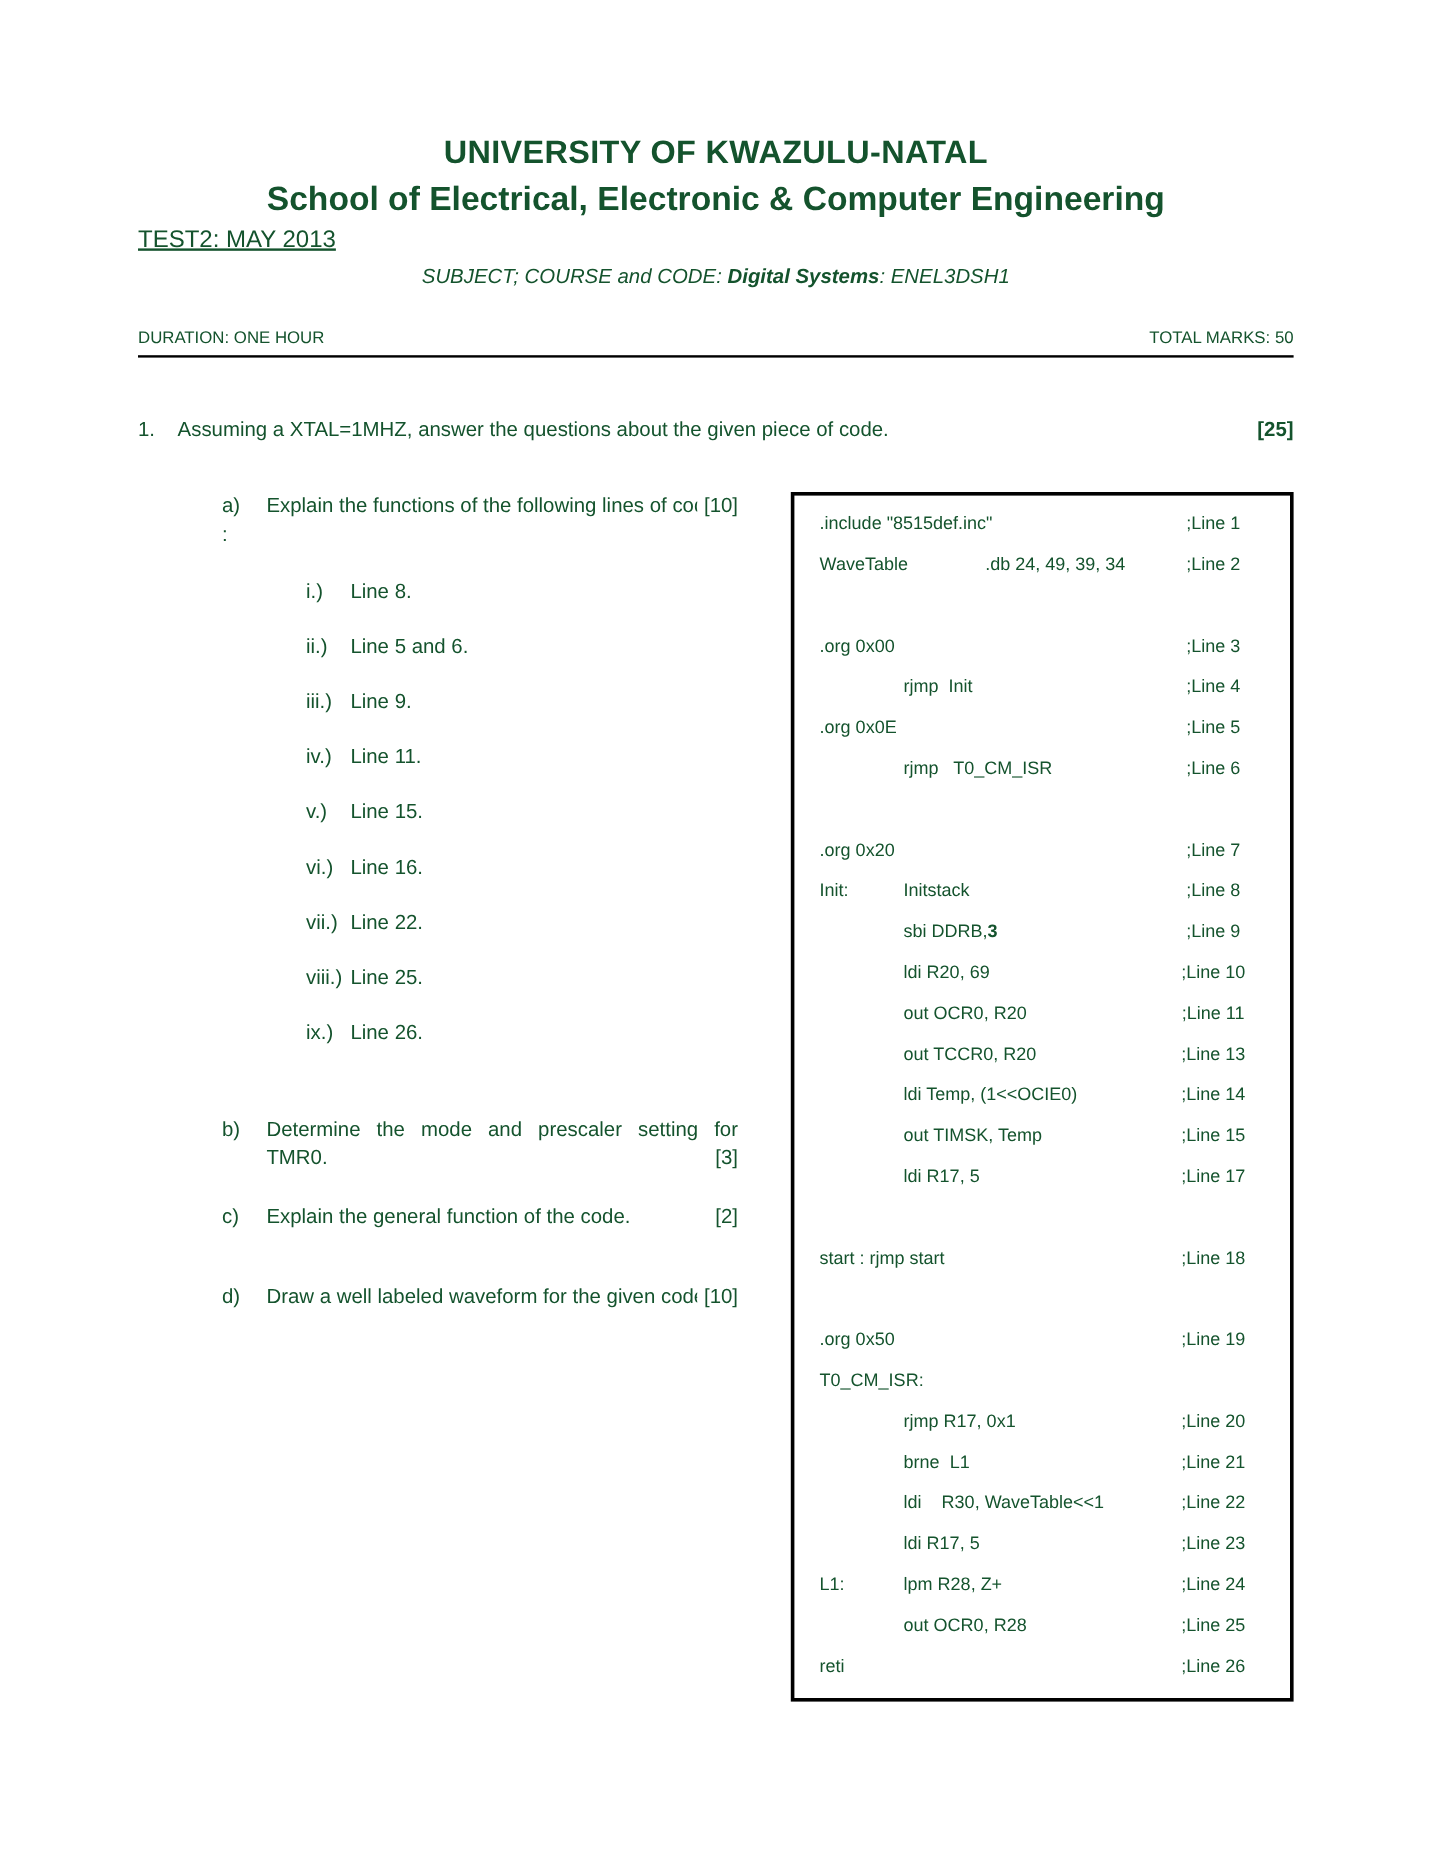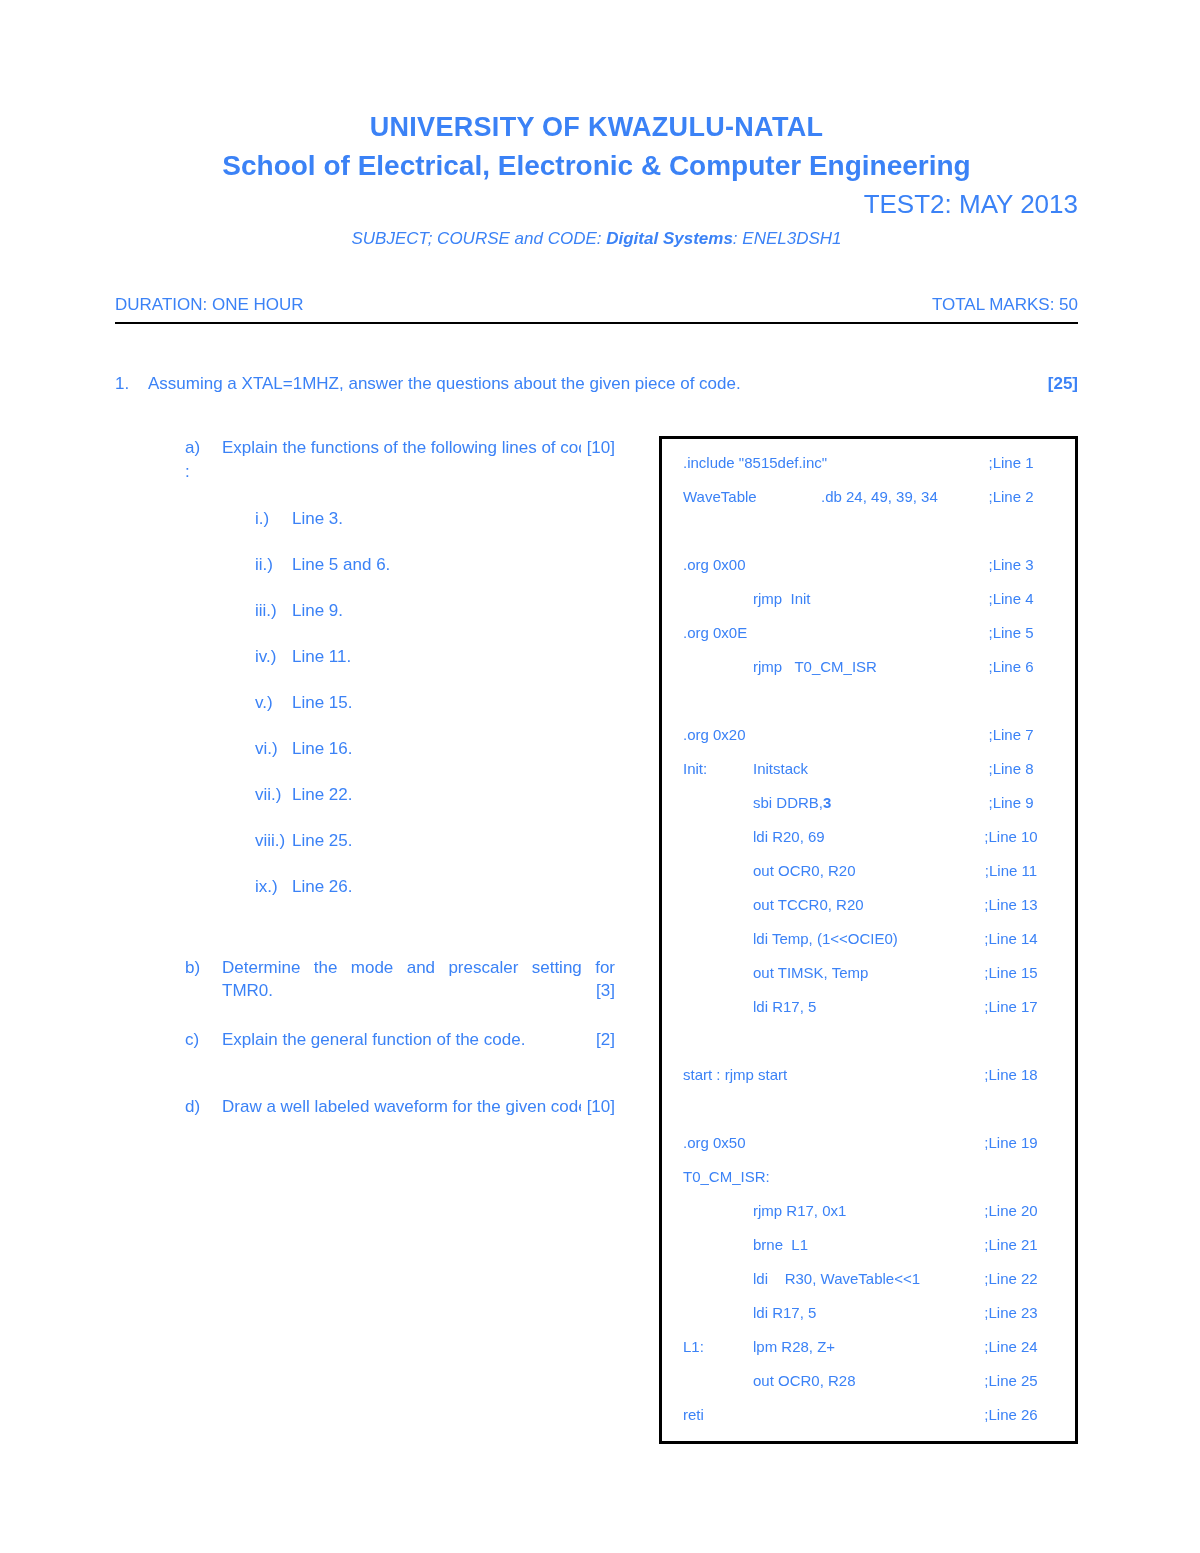--- a/index.html
+++ b/index.html
@@ -3,36 +3,36 @@
 <meta charset="utf-8">
 <title>Test Paper</title>
 <style>
   * { box-sizing: border-box; }
   html, body { margin: 0; padding: 0; background: #ffffff; }
   .page {
     position: relative;
     width: 1200px;
     height: 1553px;
     background: #ffffff;
-    color: #3b82f6;
+    color: #14532d;
     font-family: "Liberation Sans", sans-serif;
     padding: 112px 122px 0 115px;
   }
 
   
   .h-university { font-size: 27px; font-weight: bold; text-align: center; letter-spacing: 0.3px; }
   .h-school    { font-size: 28px; font-weight: bold; text-align: center; margin-top: 7px; }
-  .h-test      { font-size: 26px; text-align: right; margin-top: 7px; }
+  .h-test      { font-size: 20px; text-align: left; margin-top: 7px; text-decoration: underline; }
   .h-subject   { font-size: 17px; text-align: center; margin-top: 9px; font-style: italic; }
   .h-subject .b { font-weight: bold; }
 
   
   .duration-row {
     display: flex; justify-content: space-between;
-    font-size: 17px; margin-top: 46px;
+    font-size: 14px; margin-top: 32px;
     border-bottom: 2px solid #000; padding-bottom: 7px;
   }
 
   
   .q-row { display: flex; margin-top: 50px; font-size: 17px; }
   .q-num  { flex: 0 0 33px; }
   .q-text { }
   .q-marks { margin-left: auto; font-weight: bold; }
 
   
@@ -102,21 +102,21 @@
         <div class="part-body">
           <span>Explain the functions of the following lines of code:</span>
           <span class="marks">[10]</span>
         </div>
       </div>
       <div class="stray-colon">:</div>
 
       <div class="subitems" id="subitems">
           <div class="subitem">
             <span class="sub-label">i.)</span>
-            <span>Line 3.</span>
+            <span>Line 8.</span>
           </div>
           <div class="subitem">
             <span class="sub-label">ii.)</span>
             <span>Line 5 and 6.</span>
           </div>
           <div class="subitem">
             <span class="sub-label">iii.)</span>
             <span>Line 9.</span>
           </div>
           <div class="subitem">

